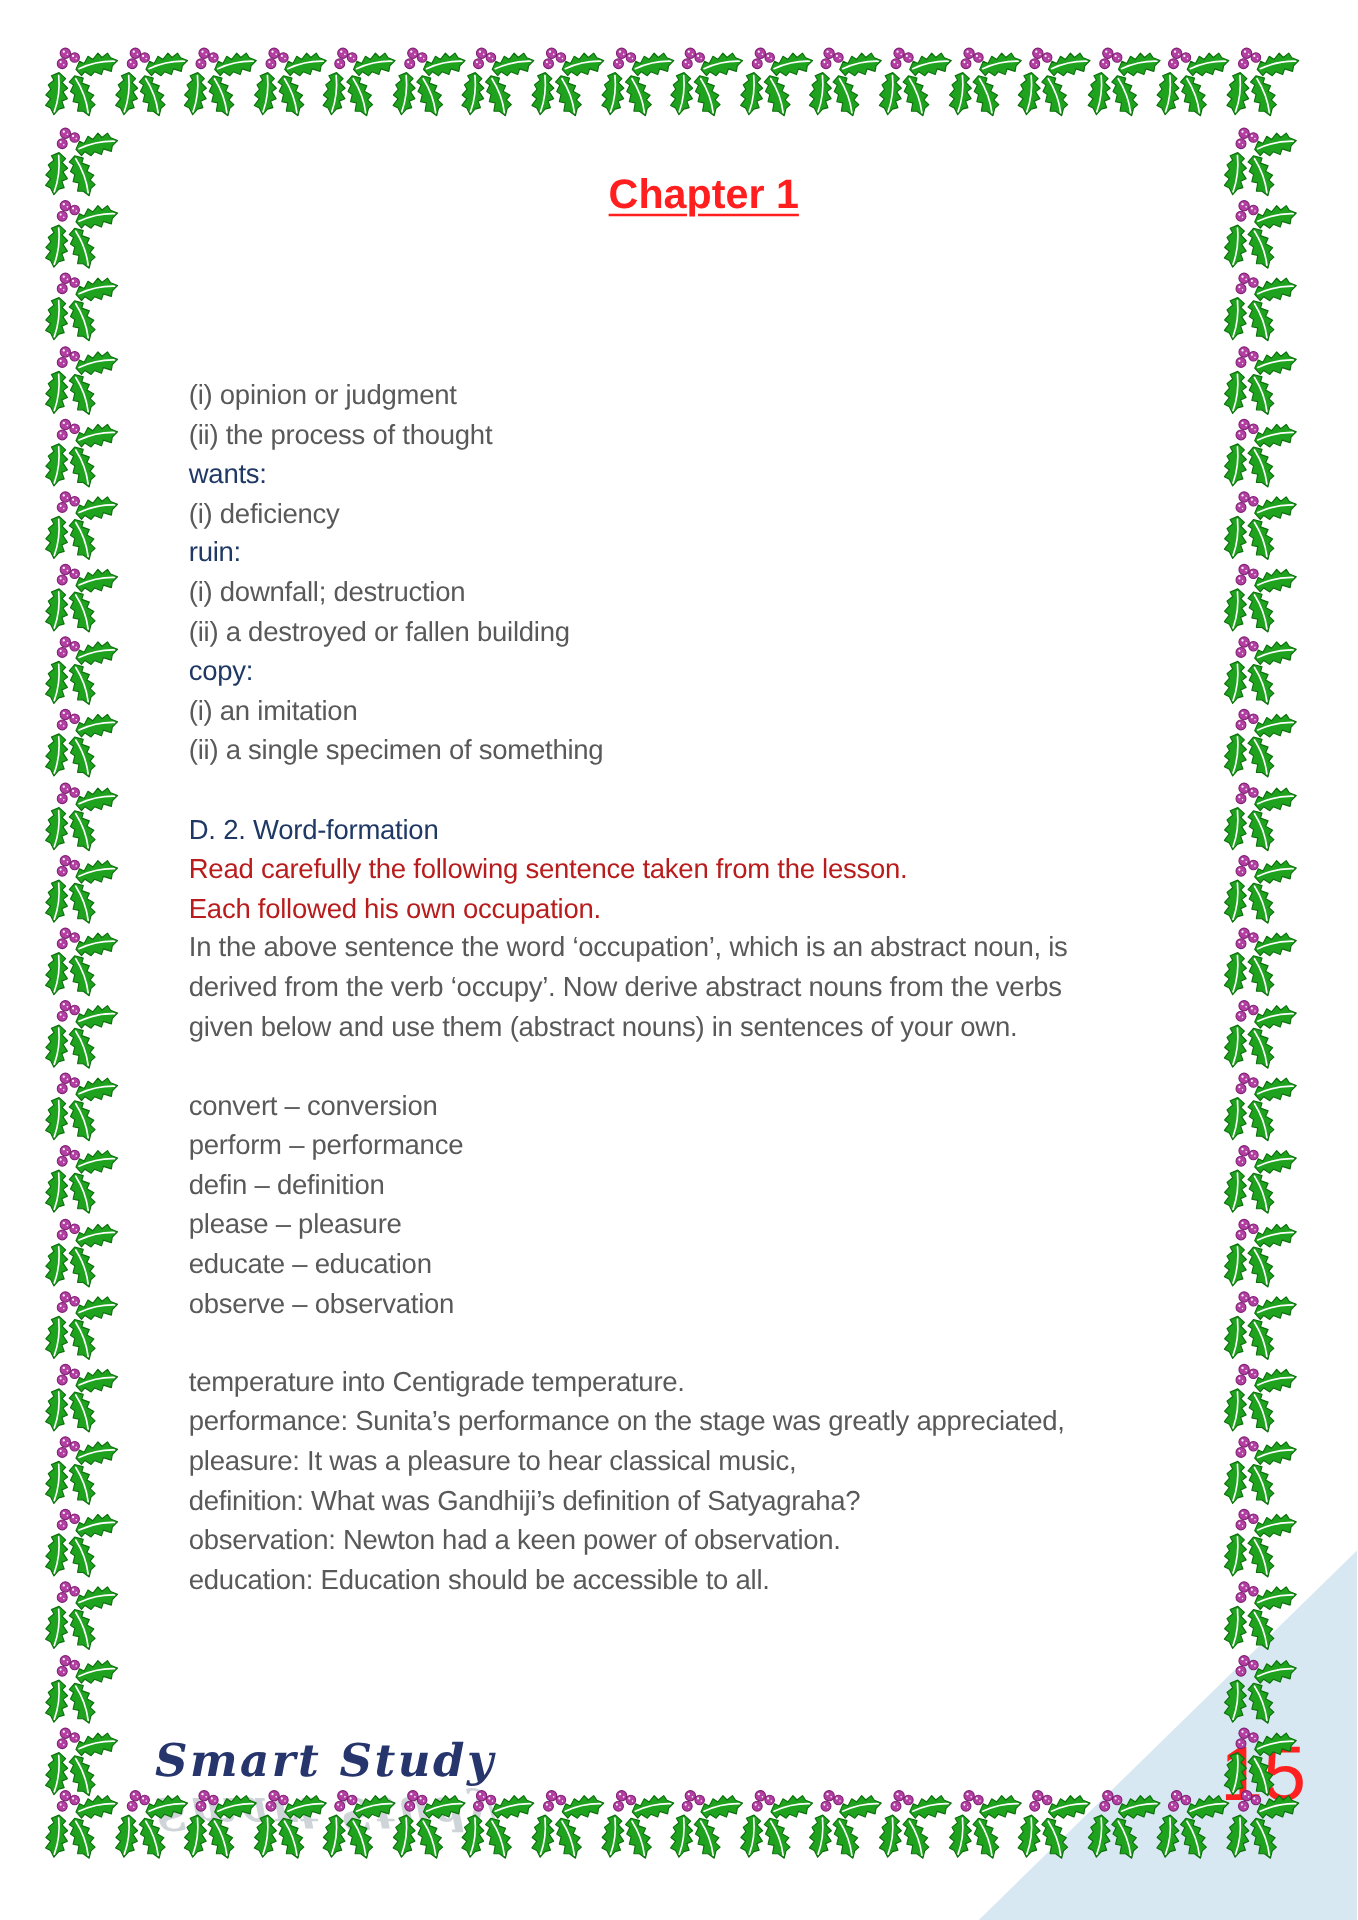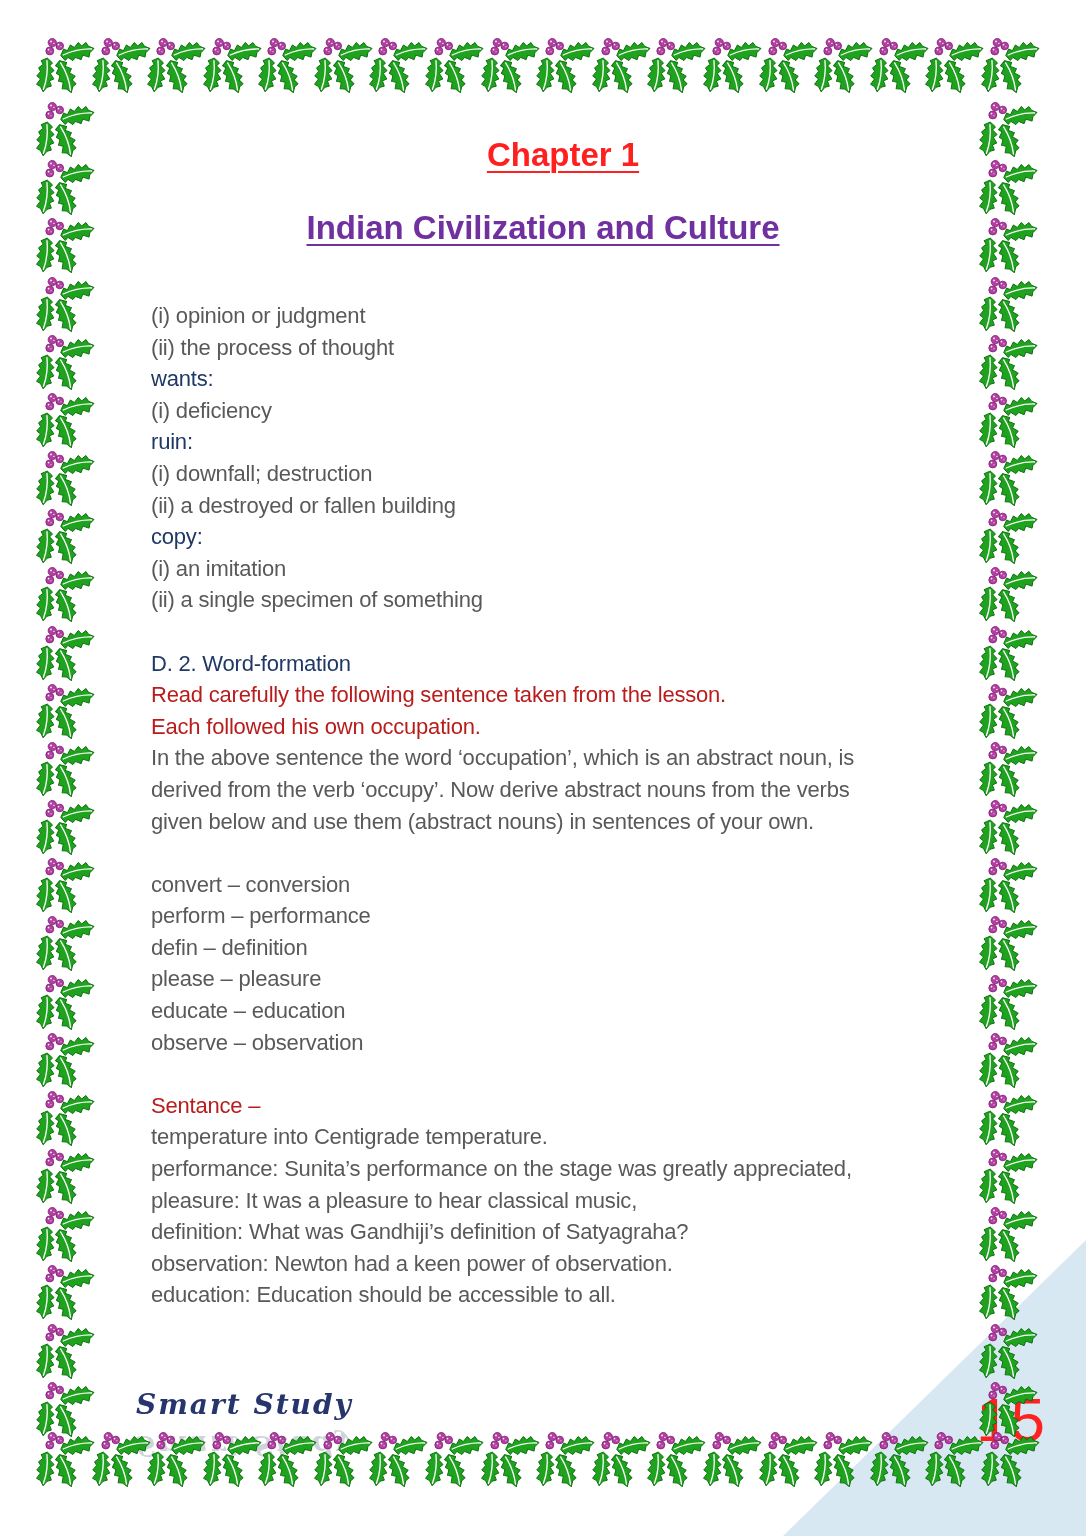--- a/index.html
+++ b/index.html
@@ -55,23 +55,23 @@
     position:absolute;top:100px;height:1338px;width:55px;
     display:flex;flex-direction:column;justify-content:space-between;
     z-index:4;pointer-events:none;
   }
   #border-left{left:43px;}
   #border-right{left:986px;}
   .sprig{width:55px;height:58px;flex:none;overflow:visible;}
 
   
   .logo,.logo-reflection{
-    position:absolute;left:136px;
+    position:absolute;left:124px;
     font-family:"DejaVu Serif",serif;font-style:italic;font-weight:bold;
-    font-size:28px;letter-spacing:2px;white-space:nowrap;
+    font-size:36px;letter-spacing:2px;white-space:nowrap;
   }
   .logo{top:1388px;color:#26356b;z-index:5;}
   .logo-reflection{top:1429px;color:#6b7b8c;opacity:0.32;transform:scaleY(-1);z-index:2;}
 
   
   .page-number{
     position:absolute;left:976px;top:1383px;
     font-size:62px;line-height:1.2;color:#ff2020;
     z-index:3;
   }
@@ -104,21 +104,20 @@
       </g>
     </g>
   </defs>
 </svg>
 
 <div class="page">
 
   <div class="corner-triangle"></div>
 
   <div class="chapter-title">Chapter 1</div>
-  <div class="lesson-title">Indian Civilization and Culture</div>
 
   <div class="content" id="content-lines">
       <div class="line gray">(i) opinion or judgment</div>
       <div class="line gray">(ii) the process of thought</div>
       <div class="line blue">wants:</div>
       <div class="line gray">(i) deficiency</div>
       <div class="line blue">ruin:</div>
       <div class="line gray">(i) downfall; destruction</div>
       <div class="line gray">(ii) a destroyed or fallen building</div>
       <div class="line blue">copy:</div>
@@ -132,21 +131,20 @@
       <div class="line gray">derived from the verb ‘occupy’. Now derive abstract nouns from the verbs</div>
       <div class="line gray">given below and use them (abstract nouns) in sentences of your own.</div>
       <div class="line gray">&nbsp;</div>
       <div class="line gray">convert – conversion</div>
       <div class="line gray">perform – performance</div>
       <div class="line gray">defin – definition</div>
       <div class="line gray">please – pleasure</div>
       <div class="line gray">educate – education</div>
       <div class="line gray">observe – observation</div>
       <div class="line gray">&nbsp;</div>
-      <div class="line red">Sentance –</div>
       <div class="line gray">temperature into Centigrade temperature.</div>
       <div class="line gray">performance: Sunita’s performance on the stage was greatly appreciated,</div>
       <div class="line gray">pleasure: It was a pleasure to hear classical music,</div>
       <div class="line gray">definition: What was Gandhiji’s definition of Satyagraha?</div>
       <div class="line gray">observation: Newton had a keen power of observation.</div>
       <div class="line gray">education: Education should be accessible to all.</div>
     </div>
 
   <div class="logo-reflection">Smart Study</div>
   <div class="logo">Smart Study</div>

